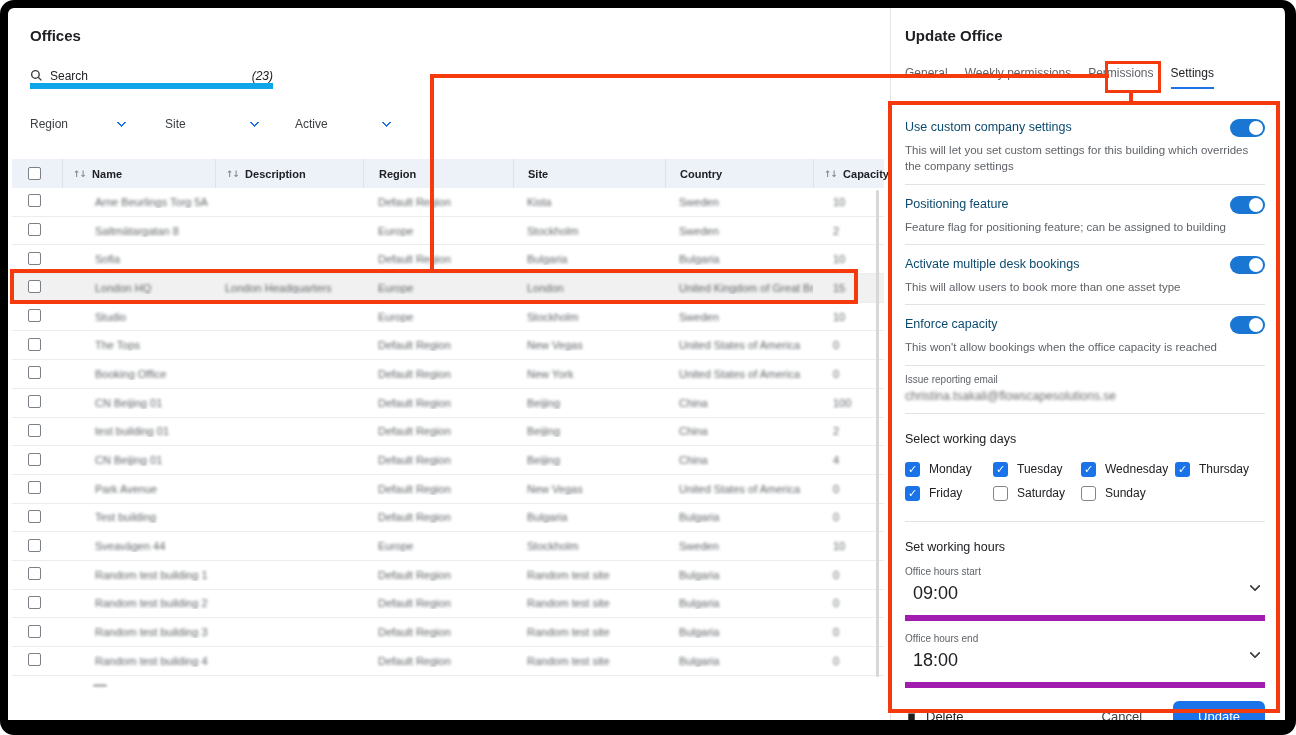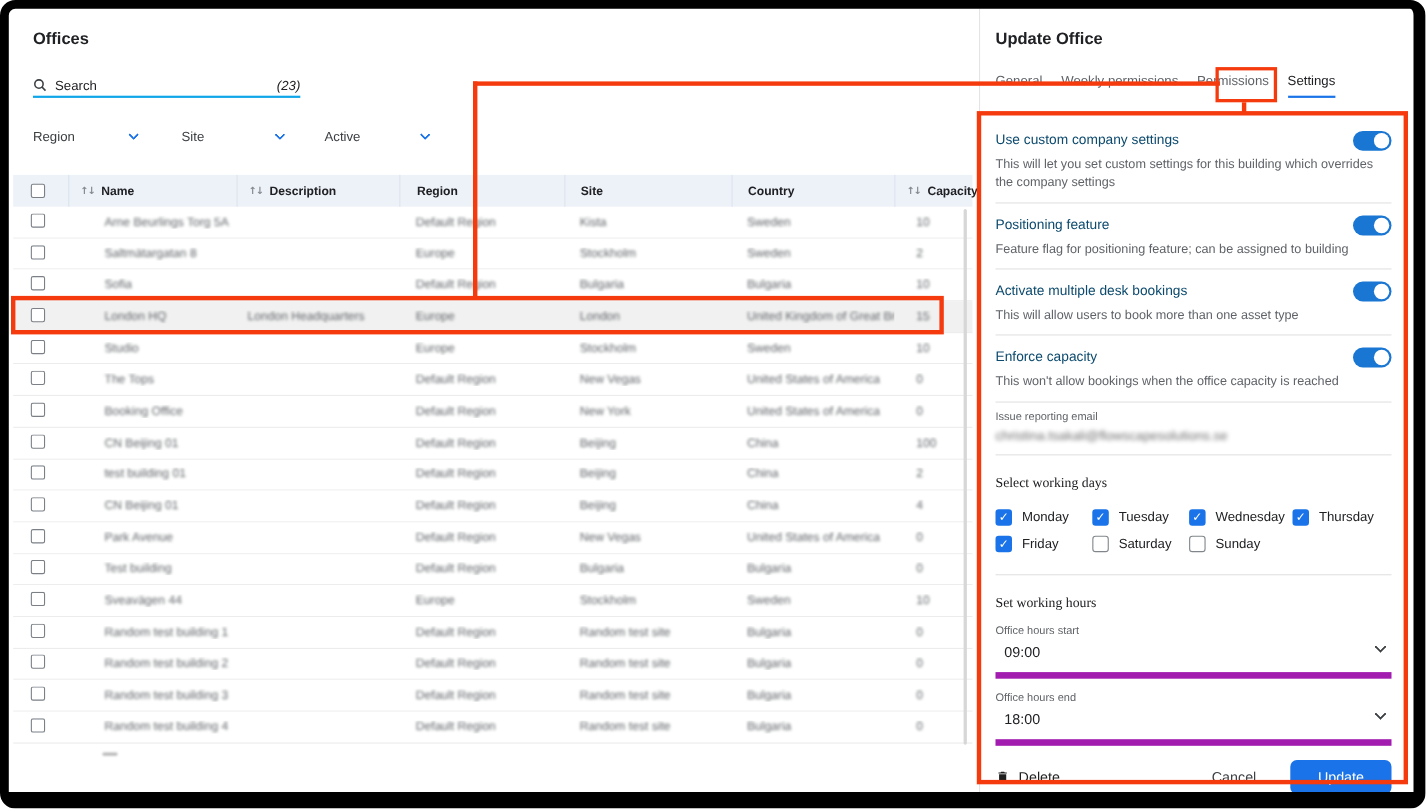--- a/index.html
+++ b/index.html
@@ -15,21 +15,21 @@
   .frame {
     position:absolute; inset:0; z-index:60; pointer-events:none;
     border:8px solid #000; border-right-width:11px; border-bottom-width:15px;
     border-radius:14px;
   }
   
   .page-title { position:absolute; left:30px; top:27px; font-size:15px; font-weight:bold; color:#202124; }
   .search-field {
     position:absolute; left:30px; top:68px; width:243px; height:21px;
     display:flex; align-items:center; gap:7px;
-    border-bottom:2px solid #0ea5e9; font-size:12px; color:#202124;
+    border-bottom:6px solid #0ea5e9; font-size:12px; color:#202124;
   }
   .search-count { margin-left:auto; font-size:12px; color:#202124;font-style:italic; }
   .filters { position:absolute; left:30px; top:117px; height:18px; }
   .filter { position:absolute; top:0; display:flex; align-items:center; font-size:12px; color:#3c4043; }
   .filter.f1 { left:0;   width:95px; }
   .filter.f2 { left:135px; width:93px; }
   .filter.f3 { left:265px; width:95px; }
   .filter .chev { margin-left:auto; margin-top:-3px; }
   .chev { display:inline-block; width:7px; height:7px;
     border-right:2px solid #1a73e8; border-bottom:2px solid #1a73e8;
@@ -68,29 +68,29 @@
   .tab.active { color:#202124; border-bottom:2px solid #1a73e8; }
   .panel-content { position:absolute; left:905px; top:108px; width:360px; }
   .tsec { position:relative; padding:12px 0 9px; border-bottom:1px solid #e2e2e2; }
   .tlabel { font-size:12.5px; color:#0c4a6e; }
   .tdesc { margin-top:8px; font-size:11.5px; line-height:1.42; color:#5f6368; padding-right:4px; }
   .switch { position:absolute; right:0; top:11px; width:35px; height:18px; border-radius:10px; background:#1976d2; cursor:pointer; }
   .switch::after { content:""; position:absolute; right:2px; top:2px; width:14px; height:14px; border-radius:50%; background:#fff; }
   .email-sec { padding:8px 0 10px; border-bottom:1px solid #e2e2e2; }
   .small-label { font-size:10px; color:#5f6368; }
   .email-value { margin-top:4px; font-size:12px; color:#6e6e6e; filter:blur(1.8px); }
-  .days-heading, .hours-heading { margin-top:18px; font-size:12.5px; color:#202124;font-family:Liberation Serif, serif; }
+  .days-heading, .hours-heading { margin-top:18px; font-size:12.5px; color:#202124; }
   .days-grid { margin-top:16px; display:grid; grid-template-columns:88px 88px 94px 1fr; row-gap:9px; padding-bottom:20px; border-bottom:1px solid #e2e2e2; }
   .day { display:flex; align-items:center; gap:9px; font-size:12px; color:#202124; }
   .cb { width:15px; height:15px; border-radius:3px; display:flex; align-items:center; justify-content:center; flex:0 0 15px; cursor:pointer; }
   .cb.checked { background:#1a73e8; }
   .cb.un { border:1.5px solid #80868b; background:#fff; }
   .cb .check { color:#fff; font-size:11px; font-weight:bold; font-family:"DejaVu Sans", sans-serif; line-height:1; }
   .select-field { position:relative; padding:12px 0 11px; border-bottom:6px solid #a21caf; cursor:pointer; }
-  .sf-value { margin-top:6px; font-size:13px; color:#202124; padding-left:8px; }
+  .sf-value { margin-top:6px; font-size:18px; color:#202124; padding-left:8px; }
   .sf-chev { position:absolute; right:6px; top:28px; }
   .panel-footer { margin-top:13px; display:flex; align-items:center; }
   .delete-action { display:flex; align-items:center; gap:8px; font-size:13px; color:#1f1f1f; cursor:pointer;text-align:right; }
   .footer-spacer { flex:1; }
   .cancel-btn { font-size:13px; color:#3c4043; margin-right:31px; background:none; border:none; cursor:pointer; }
   .update-btn { background:#1a73e8; color:#fff; font-size:13px; padding:8px 25px; border:none; border-radius:6px; cursor:pointer; }
 
   
   .ann { position:absolute; z-index:50; pointer-events:none; }
   .ann-hline   { left:430px; top:74px;  width:679px; height:4px; background:#f53a0d; }

